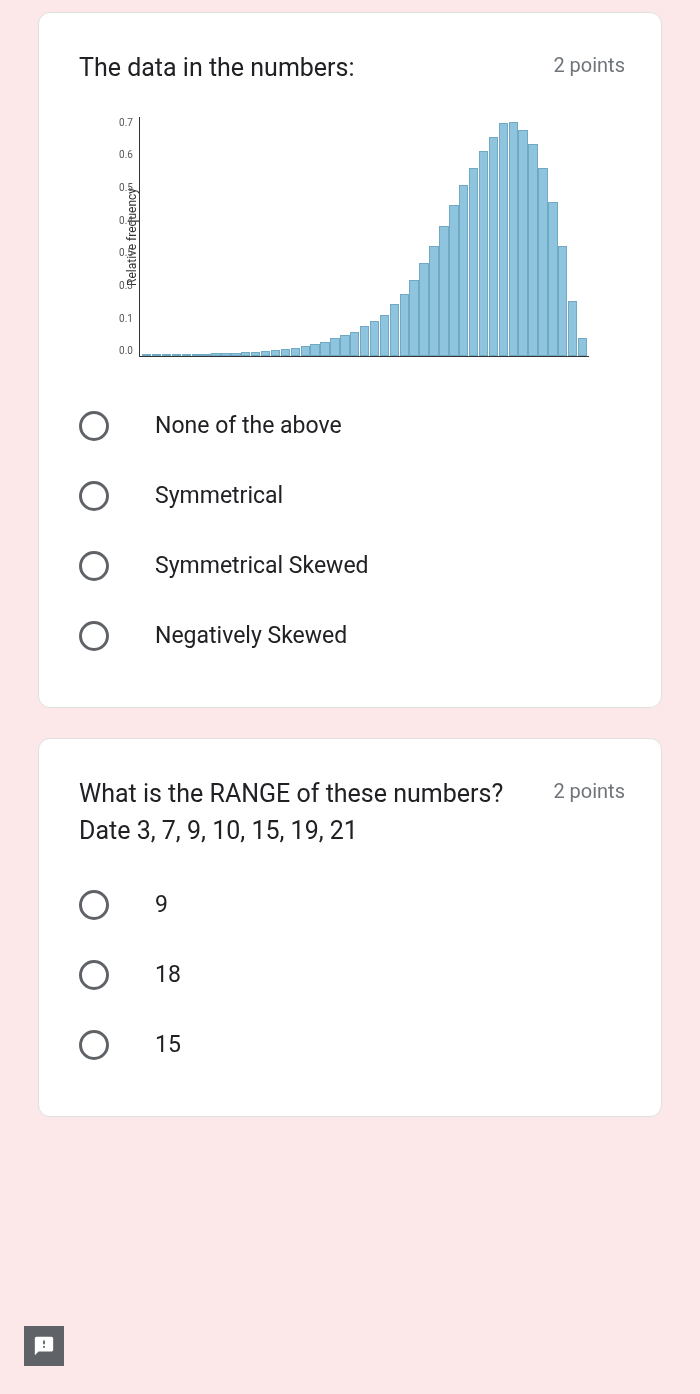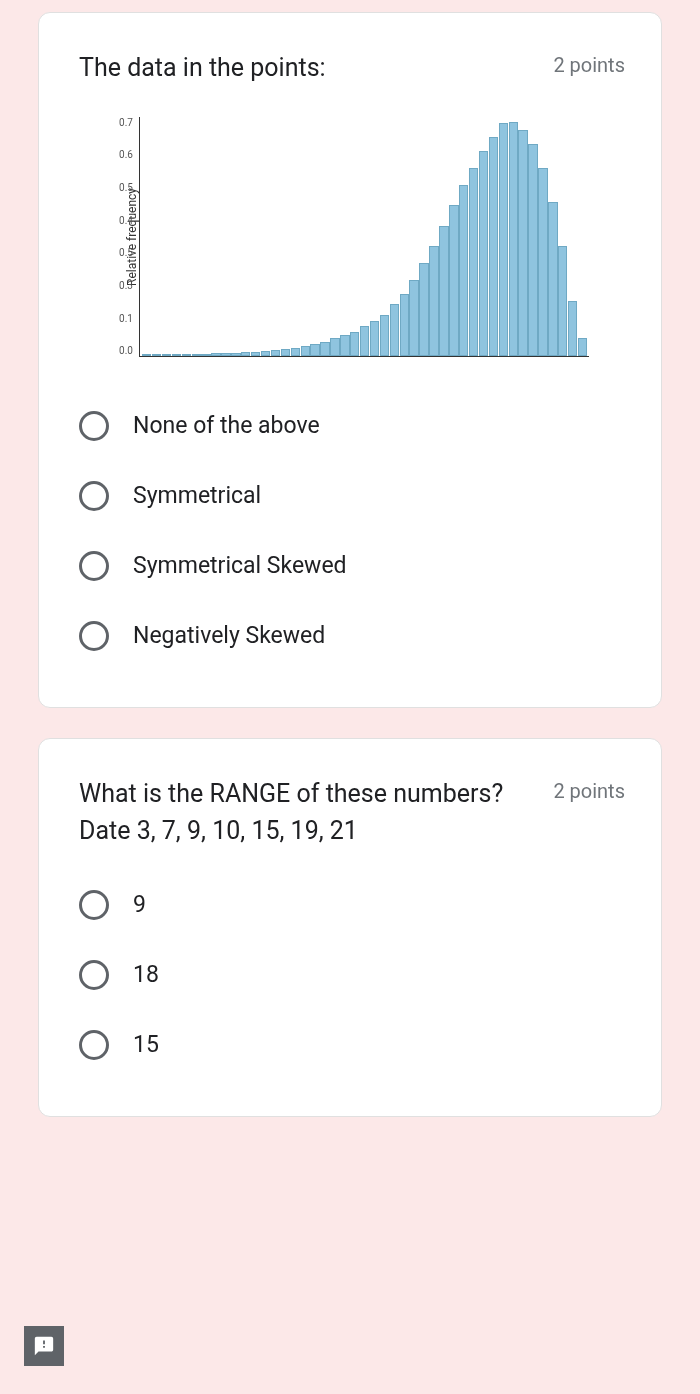--- a/index.html
+++ b/index.html
@@ -39,20 +39,21 @@
   }
   .chart-holder {
     margin: 6px 0 24px 0;
   }
   .options { margin-top: 12px; }
   .option {
     display: flex;
     align-items: center;
     padding: 20px 0;
     cursor: pointer;
+    gap: 22px;
   }
   .radio {
     width: 30px;
     height: 30px;
     border: 3px solid #5f6368;
     border-radius: 50%;
     flex: 0 0 auto;
   }
   .option-label {
     font-size: 23px;
@@ -119,21 +120,21 @@
     flex: 1;
     background: #8fc4df;
     border: 0.5px solid #6fa9c4;
   }
 </style>
 </head>
 <body>
 
 <div class="question-card">
   <div class="q-header">
-    <div class="q-title">The data in the points:</div>
+    <div class="q-title">The data in the numbers:</div>
     <div class="q-points">2 points</div>
   </div>
 
   <div class="chart-holder">
     <div class="chart">
       <div class="ylabel">Relative frequency</div>
       <div class="yticks" id="yticks">
           <div>0.0</div>
           <div>0.1</div>
           <div>0.3</div>

